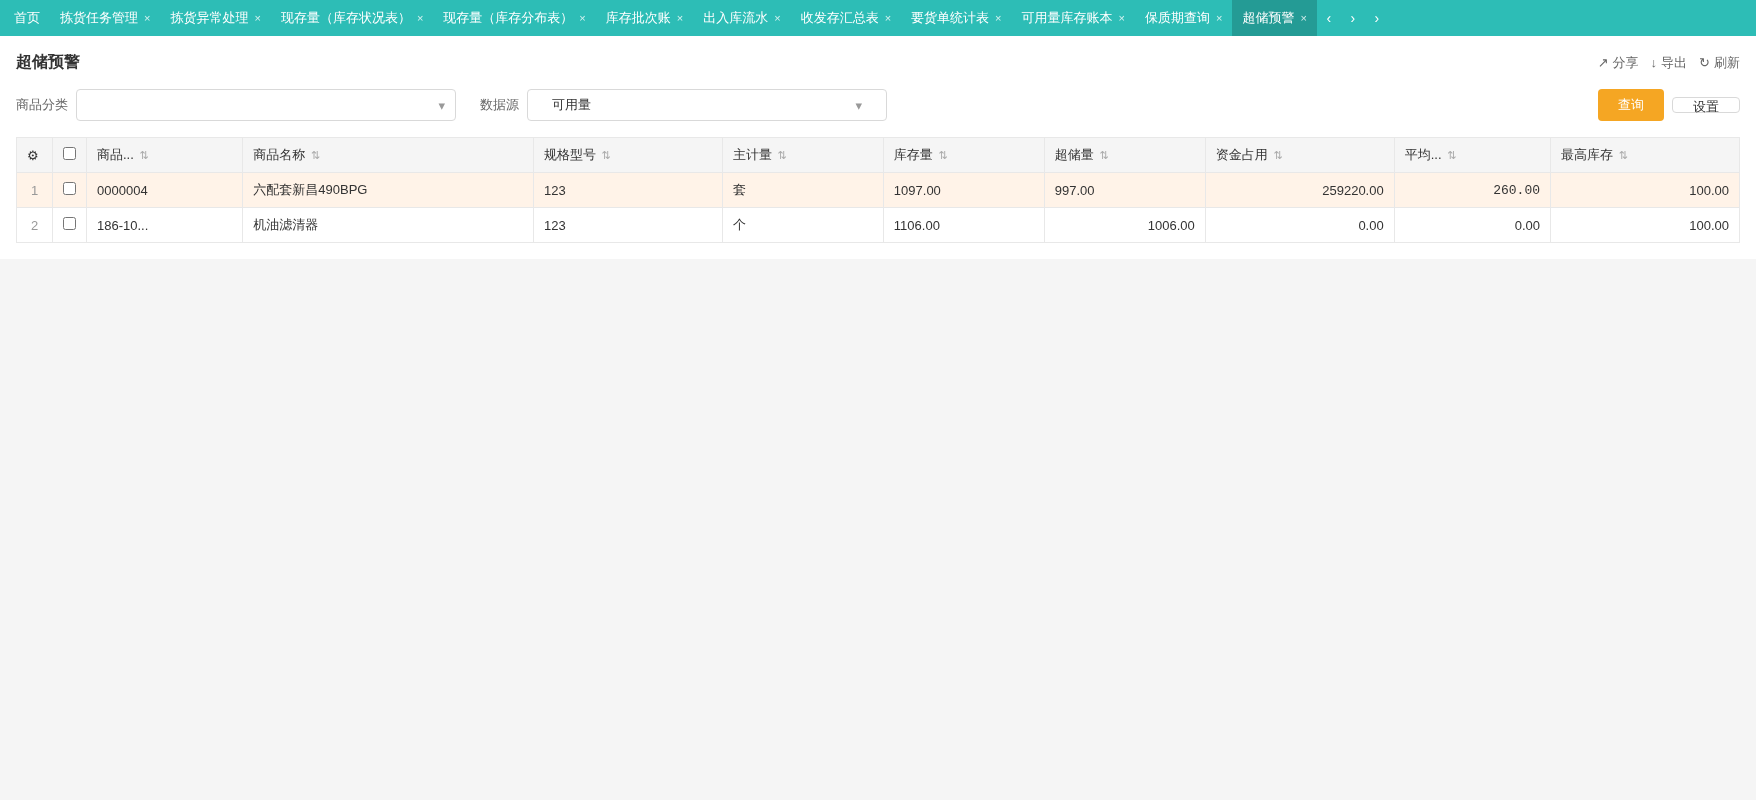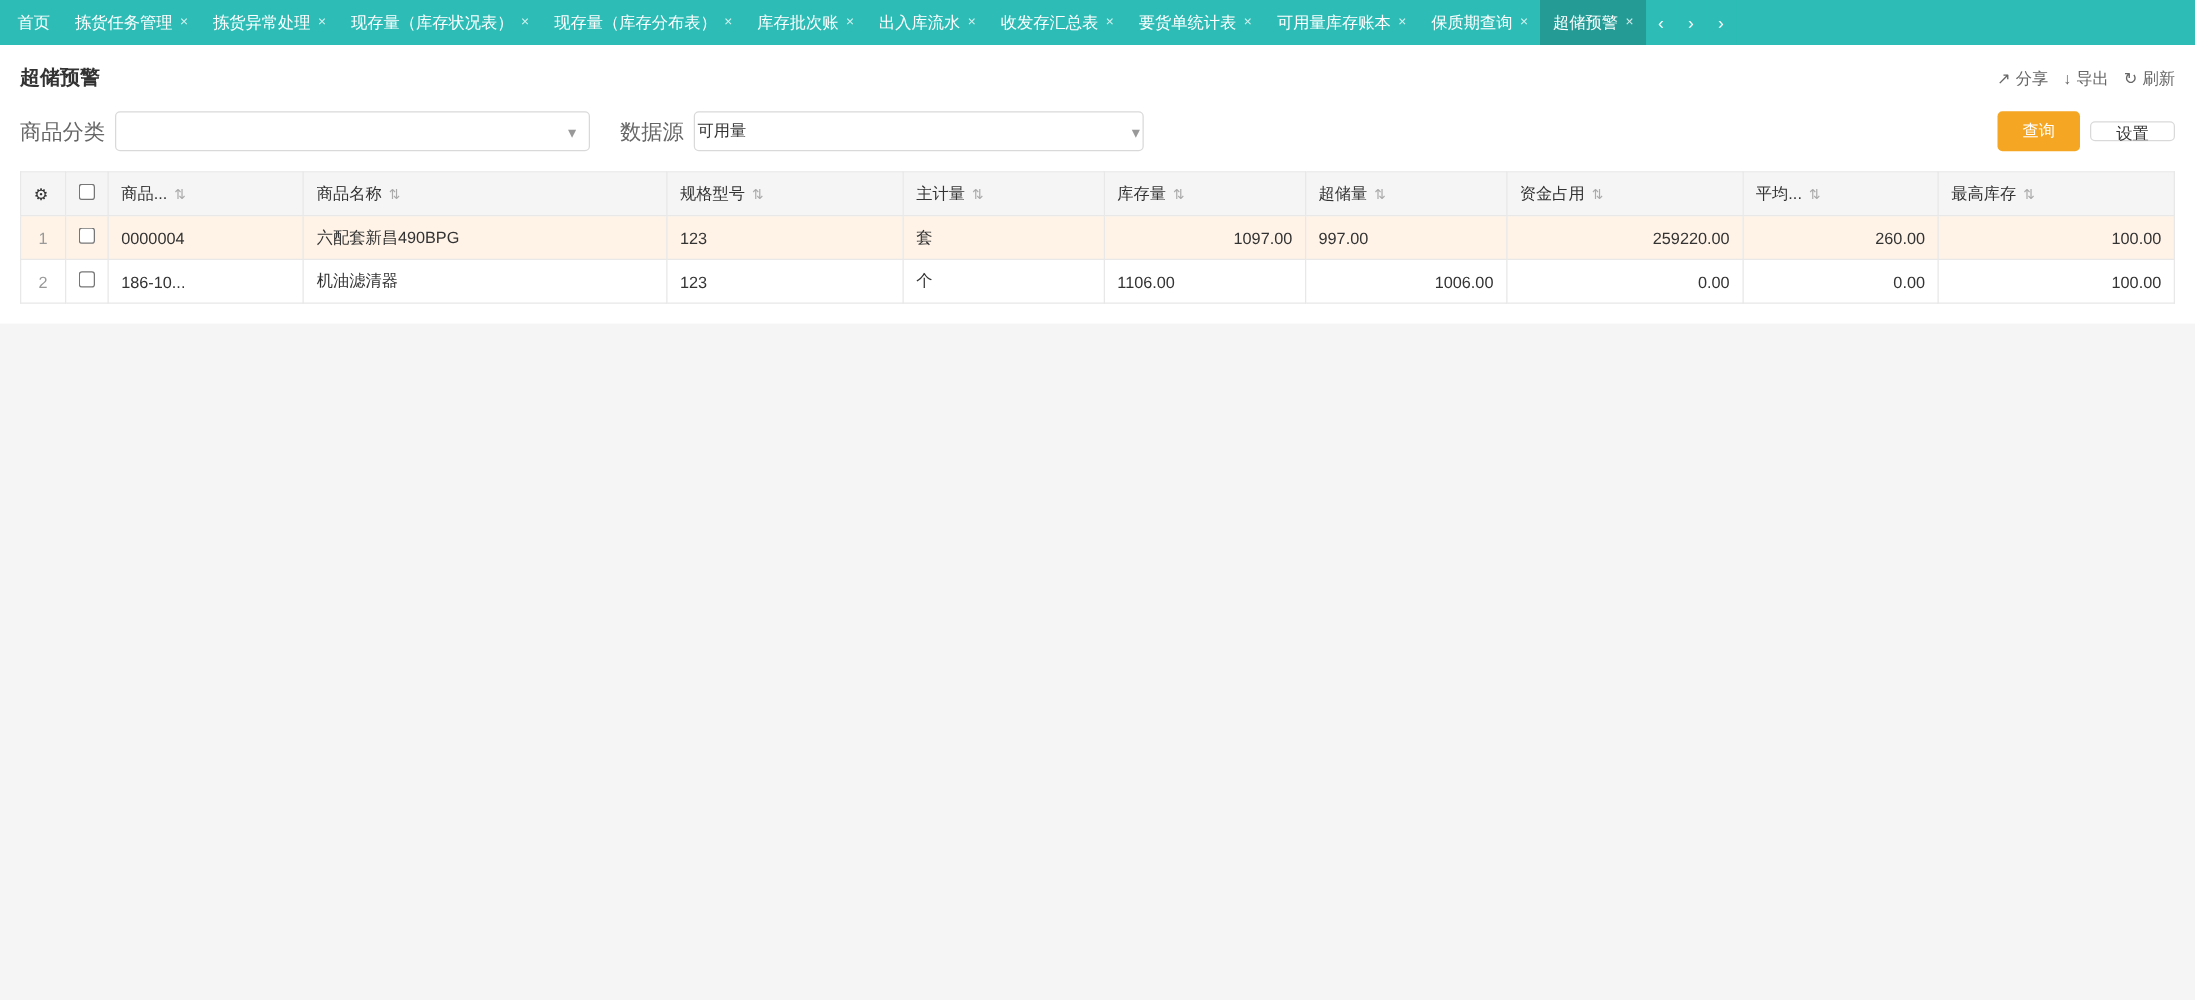--- a/index.html
+++ b/index.html
@@ -86,42 +86,42 @@
       gap: 24px;
       margin-bottom: 16px;
     }
     .filter-group {
       display: flex;
       align-items: center;
       gap: 8px;
     }
     .filter-label {
       color: #666;
-      font-size: 17px;
+      font-size: 13px;
       white-space: nowrap;
     }
     .filter-select {
       width: 380px;
       height: 32px;
       border: 1px solid #d9d9d9;
       border-radius: 4px;
       padding: 0 10px;
       font-size: 13px;
       display: flex;
       align-items: center;
       justify-content: space-between;
       cursor: pointer;
       background: #fff;
     }
     .filter-select-datasource {
       width: 360px;
       height: 32px;
       border: 1px solid #d9d9d9;
       border-radius: 4px;
-      padding: 0 2px;
+      padding: 0 24px;
       font-size: 13px;
       display: flex;
       align-items: center;
       justify-content: space-between;
       cursor: pointer;
       background: #fff;
     }
     .filter-actions {
       margin-left: auto;
       display: flex;
@@ -357,24 +357,24 @@
     <tbody id="table-body">
     <tr class="row-highlight">
       <td class="row-num">1</td>
       <td class="checkbox-cell">
         <input type="checkbox" style="">
       </td>
       <td>0000004</td>
       <td>六配套新昌490BPG</td>
       <td>123</td>
       <td>套</td>
-      <td style="text-align:right;">1097.00</td>
+      <td style="text-align:left;">1097.00</td>
       <td style="text-align:left;">997.00</td>
       <td style="text-align:right;">259220.00</td>
-      <td style="text-align:right;">260.00</td>
+      <td style="text-align:right;font-family:Liberation Mono, monospace;">260.00</td>
       <td style="text-align:right;">100.00</td>
     </tr>
         <tr class="row-normal">
       <td class="row-num">2</td>
       <td class="checkbox-cell">
         <input type="checkbox" style="">
       </td>
       <td>186-10...</td>
       <td>机油滤清器</td>
       <td>123</td>

